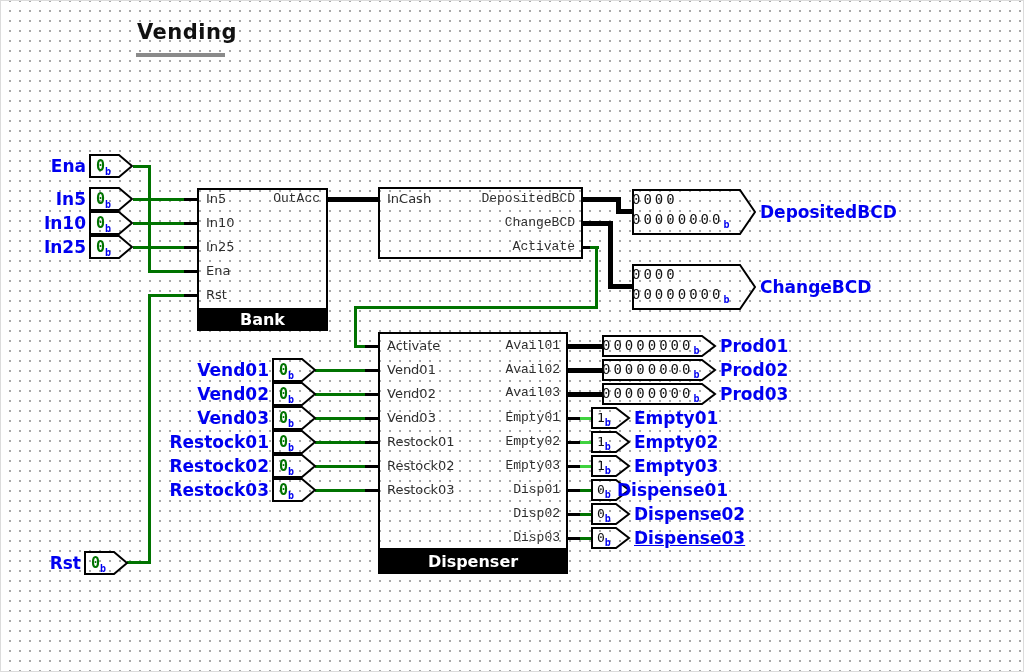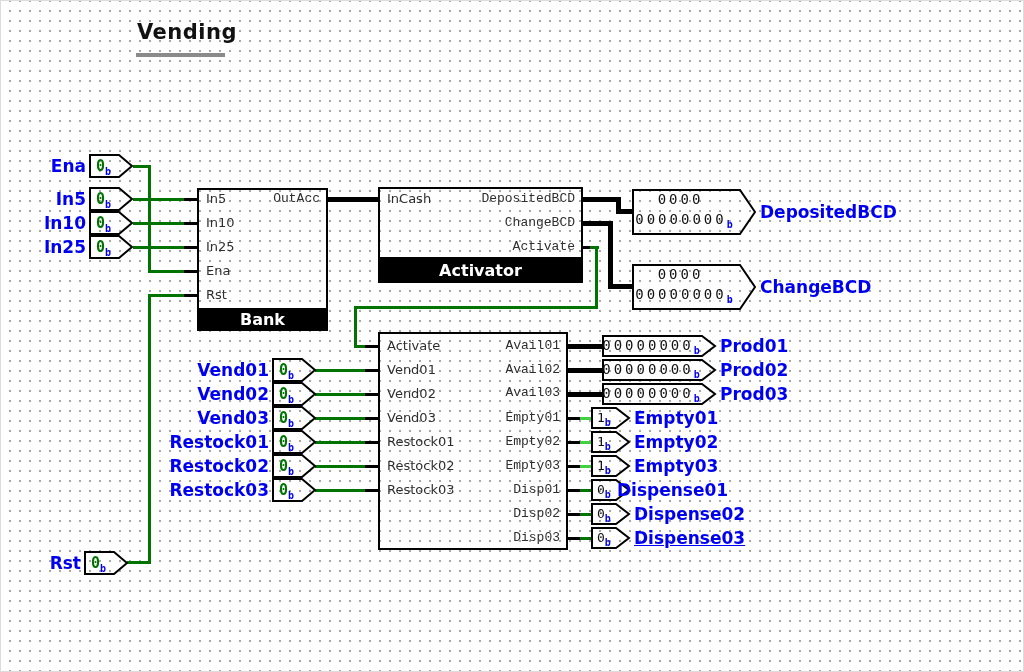--- a/index.html
+++ b/index.html
@@ -36,21 +36,21 @@
     font-family:"DejaVu Sans Mono",monospace;}
   .pin-value .val{color:#007300;font-weight:bold;font-size:15px;}
   .pin-value .sub{color:#0000f0;font-size:10px;vertical-align:-4px;font-weight:bold;}
   
   .display{position:absolute;}
   .display svg{position:absolute;left:0;top:0;overflow:visible;}
   .display polygon{fill:none;stroke:#000;stroke-width:2;}
   .out-label{position:absolute;top:50%;transform:translateY(-50%);
     color:#0000f0;font-weight:bold;font-size:17px;white-space:nowrap;}
   .dlines{position:absolute;left:0;right:0;top:1px;bottom:1px;display:flex;flex-direction:column;justify-content:space-around;}
-  .dline{font-family:"DejaVu Sans Mono",monospace;font-size:14px;letter-spacing:3px;color:#111;line-height:19px;text-align:center;}
+  .dline{font-family:"DejaVu Sans Mono",monospace;font-size:14px;letter-spacing:3px;color:#111;line-height:19px;text-align:left;}
   .dline .sub{color:#0000f0;font-size:10px;vertical-align:-4px;letter-spacing:0;font-weight:bold;}
   .display.wide .dline{padding-right:20px;}
   .display.wide .dline.l0{padding-right:27px;}
   .display.bus .dline{padding-right:16px;}
   .display.bit .dline{text-align:left;padding-left:6px;font-size:13px;letter-spacing:0;}
 </style>
 </head>
 <body>
 
 <div id="canvas">
@@ -122,41 +122,41 @@
       </div>
     <div class="block-footer" style="height: 21px;">Bank</div>
   </div>
     <div class="block" style="left: 378px; top: 187px; width: 205px; height: 96px;">
     <div class="block-body" style="height: 72px;">
         <div class="bpin l" style="top: 1px;">InCash</div>
         <div class="bpin r" style="top: 1px;">DepositedBCD</div>
         <div class="bpin r" style="top: 25px;">ChangeBCD</div>
         <div class="bpin r" style="top: 49px;">Activate</div>
       </div>
-    <div class="block-footer" style="height: 24px;">Activator</div>
   </div>
     <div class="block" style="left: 378px; top: 332px; width: 190px; height: 242px;">
     <div class="block-body" style="height: 218px;">
         <div class="bpin l" style="top: 3px;">Activate</div>
         <div class="bpin l" style="top: 27px;">Vend01</div>
         <div class="bpin l" style="top: 51px;">Vend02</div>
         <div class="bpin l" style="top: 75px;">Vend03</div>
         <div class="bpin l" style="top: 99px;">Restock01</div>
         <div class="bpin l" style="top: 123px;">Restock02</div>
         <div class="bpin l" style="top: 147px;">Restock03</div>
         <div class="bpin r" style="top: 3px;">Avail01</div>
         <div class="bpin r" style="top: 27px;">Avail02</div>
         <div class="bpin r" style="top: 50px;">Avail03</div>
         <div class="bpin r" style="top: 75px;">Empty01</div>
         <div class="bpin r" style="top: 99px;">Empty02</div>
         <div class="bpin r" style="top: 123px;">Empty03</div>
         <div class="bpin r" style="top: 147px;">Disp01</div>
         <div class="bpin r" style="top: 171px;">Disp02</div>
         <div class="bpin r" style="top: 195px;">Disp03</div>
       </div>
+    <div class="block-footer" style="height: 24px;">Dispenser</div>
   </div>
     <div class="inpin" style="left: 89px; top: 154px;">
     <div class="pin-label">Ena</div>
     <svg width="44" height="24" viewBox="0 0 44 24">
       <polygon points="1,1 30,1 43,12 30,23 1,23"></polygon>
     </svg>
     <div class="pin-value"><span class="val">0</span><span class="sub">b</span></div>
   </div>
     <div class="inpin" style="left: 89px; top: 187px;">
     <div class="pin-label">In5</div>

